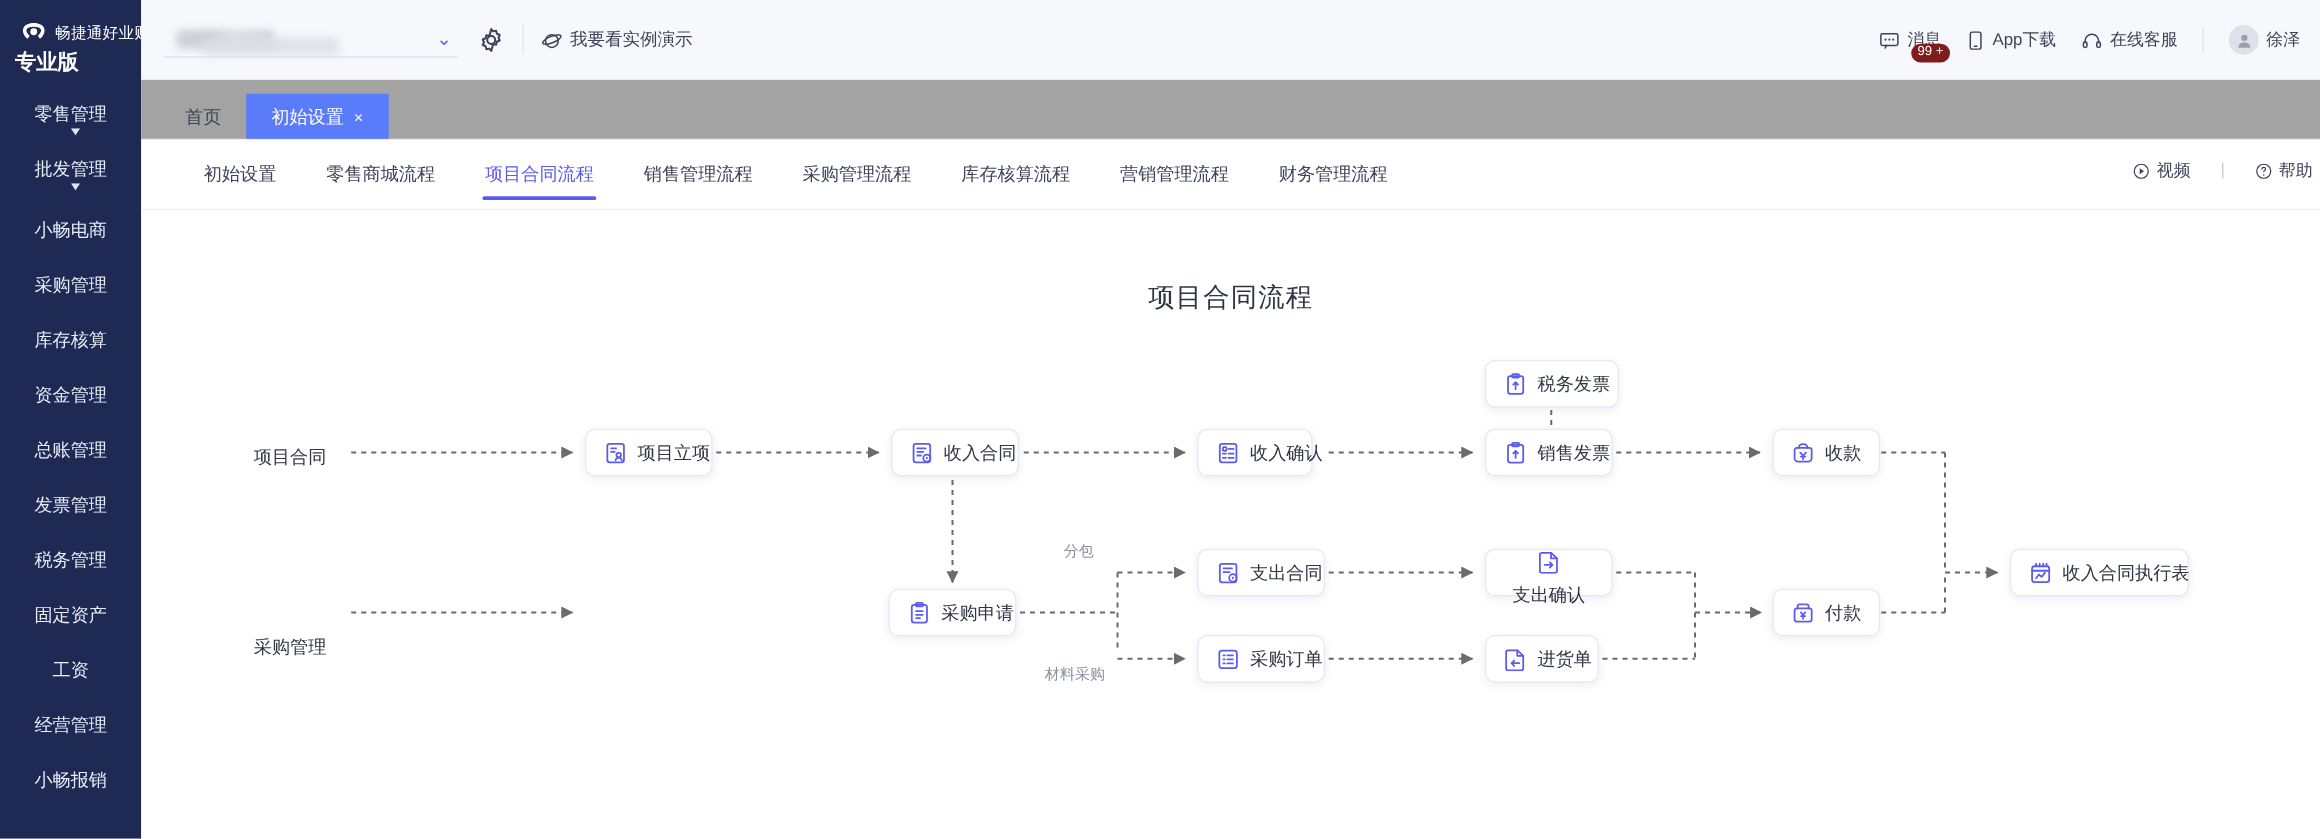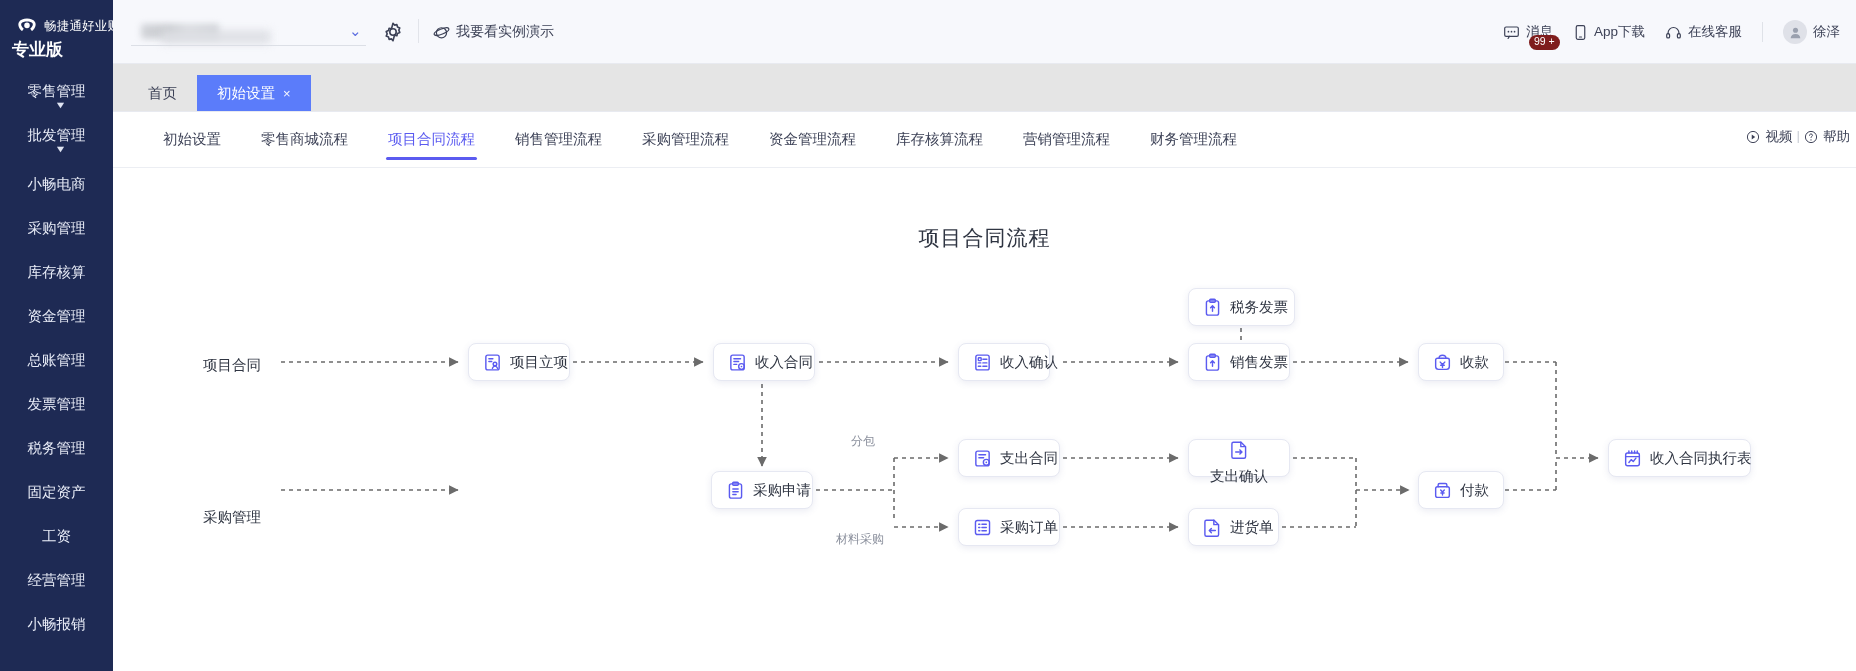--- a/index.html
+++ b/index.html
@@ -89,21 +89,21 @@
   }
   .tr-sep { width:1px; height:20px; background:#dfe2e8; }
   .avatar {
     width:24px; height:24px; border-radius:50%; background:#dfe1e8;
     display:flex; align-items:center; justify-content:center;
   }
 
   
   .tabstrip {
     position:absolute; left:113px; top:64px; right:0; height:48px;
-    background:#e5e5e5; border-bottom:1px solid #e8eaf0;
+    background:#a3a3a3; border-bottom:1px solid #e8eaf0;
     display:flex; align-items:flex-end; padding-left:15px;
   }
   .tab {
     height:36px; display:flex; align-items:center; gap:8px;
     padding:0 20px; font-size:14.5px; color:#3d4257; cursor:pointer;
   }
   .tab.active { background:#5b7cfa; color:#fff; }
   .tab .close-x { font-size:13px; opacity:.95; }
 
   
@@ -117,21 +117,21 @@
     height:56px; display:flex; align-items:center; position:relative;
     white-space:nowrap;
   }
   .subtab.active { color:#5b5bf0; }
   .subtab.active::after {
     content:""; position:absolute; left:18px; right:18px; bottom:8px;
     height:3px; background:#5b5bf0; border-radius:2px;
   }
   .subtabs-right {
     position:absolute; right:6px; top:16px;
-    display:flex; align-items:flex-start; gap:4px;
+    display:flex; align-items:flex-start; gap:24px;
     font-size:13.5px; color:#3d4257;
   }
   .str-item { display:flex; align-items:center; gap:5px; cursor:pointer; white-space:nowrap;}
   .str-sep { color:#c9ccd4; }
 
   
   .canvas {
     position:absolute; left:113px; top:168px; right:0; bottom:0;
     background:#fff; overflow:hidden;
   }
@@ -290,21 +290,20 @@
       </div>
     </div>
 
   <div class="subtabs">
     <div id="subtabs-host" style="display:flex;align-items:center;">
         <div class="subtab">初始设置</div>
         <div class="subtab">零售商城流程</div>
         <div class="subtab active">项目合同流程</div>
         <div class="subtab">销售管理流程</div>
         <div class="subtab">采购管理流程</div>
-        <div class="subtab">资金管理流程</div>
         <div class="subtab">库存核算流程</div>
         <div class="subtab">营销管理流程</div>
         <div class="subtab">财务管理流程</div>
       </div>
     <div class="subtabs-right">
       <div class="str-item">
         <svg width="14" height="14" viewBox="0 0 20 20" fill="none" stroke="#3d4257" stroke-width="1.4">
           <circle cx="10" cy="10" r="8"></circle>
           <path d="M8.2 6.6l5 3.4-5 3.4z" fill="#3d4257" stroke="none"></path>
         </svg>

